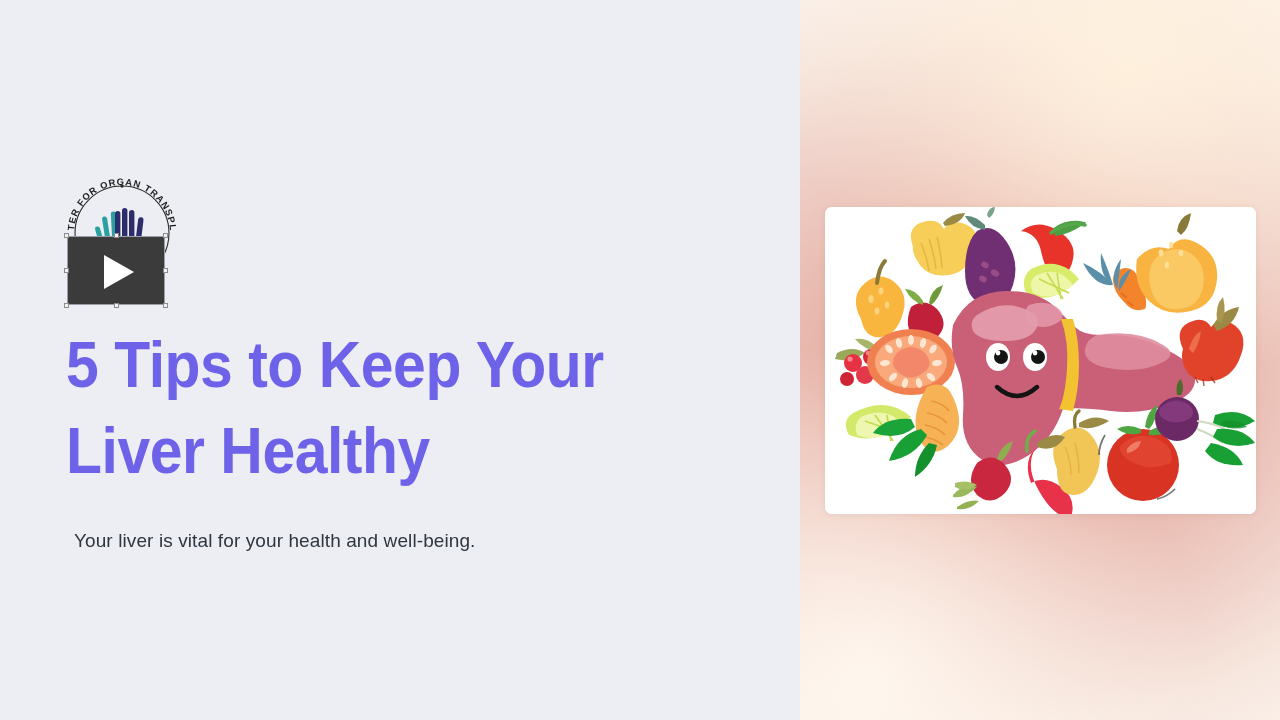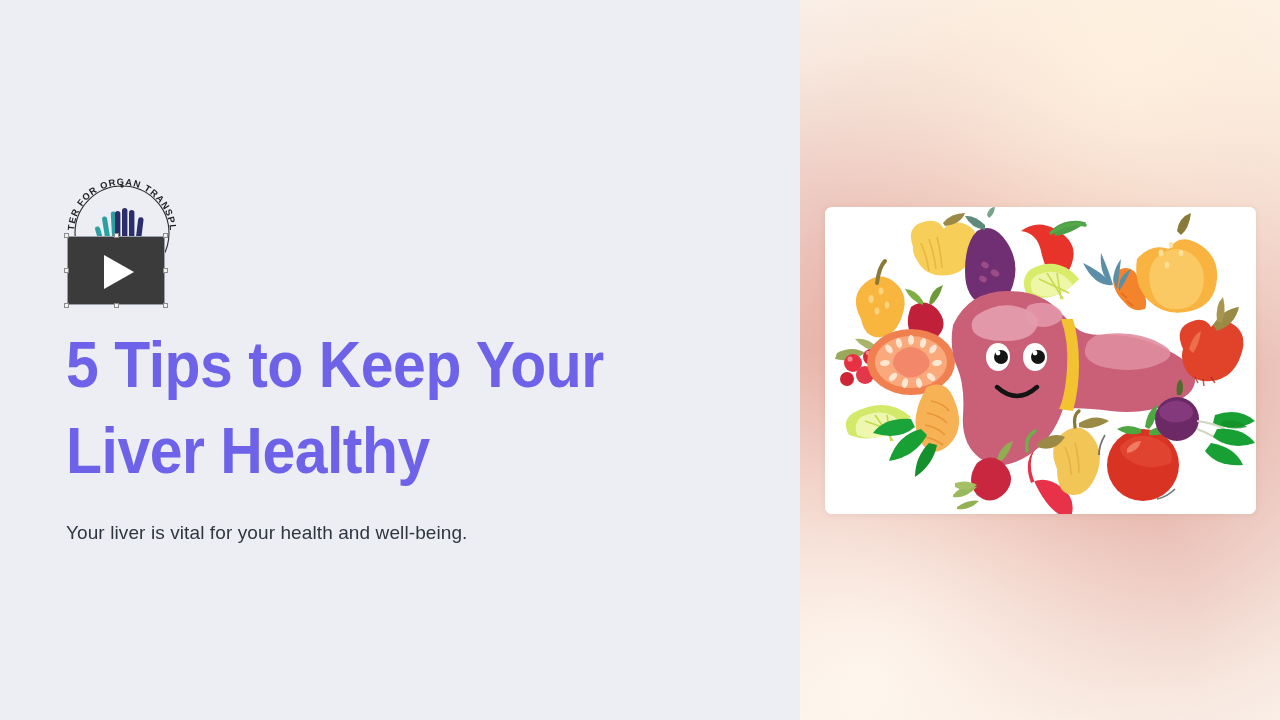--- a/index.html
+++ b/index.html
@@ -101,21 +101,21 @@
     transform: scaleX(0.92);
     transform-origin: left top;
     white-space: pre-line;
   }
 
   
   .subtitle {
     position: absolute;
     left: 66px;
     top: 522px;
-    margin: 0;
+    margin: 8px;
     font-family: "Liberation Sans", sans-serif;
     font-size: 19px;
     font-weight: 400;
     letter-spacing: 0.1px;
     color: #2f3640;
   }
 
   
   .right-panel {
     position: absolute;

